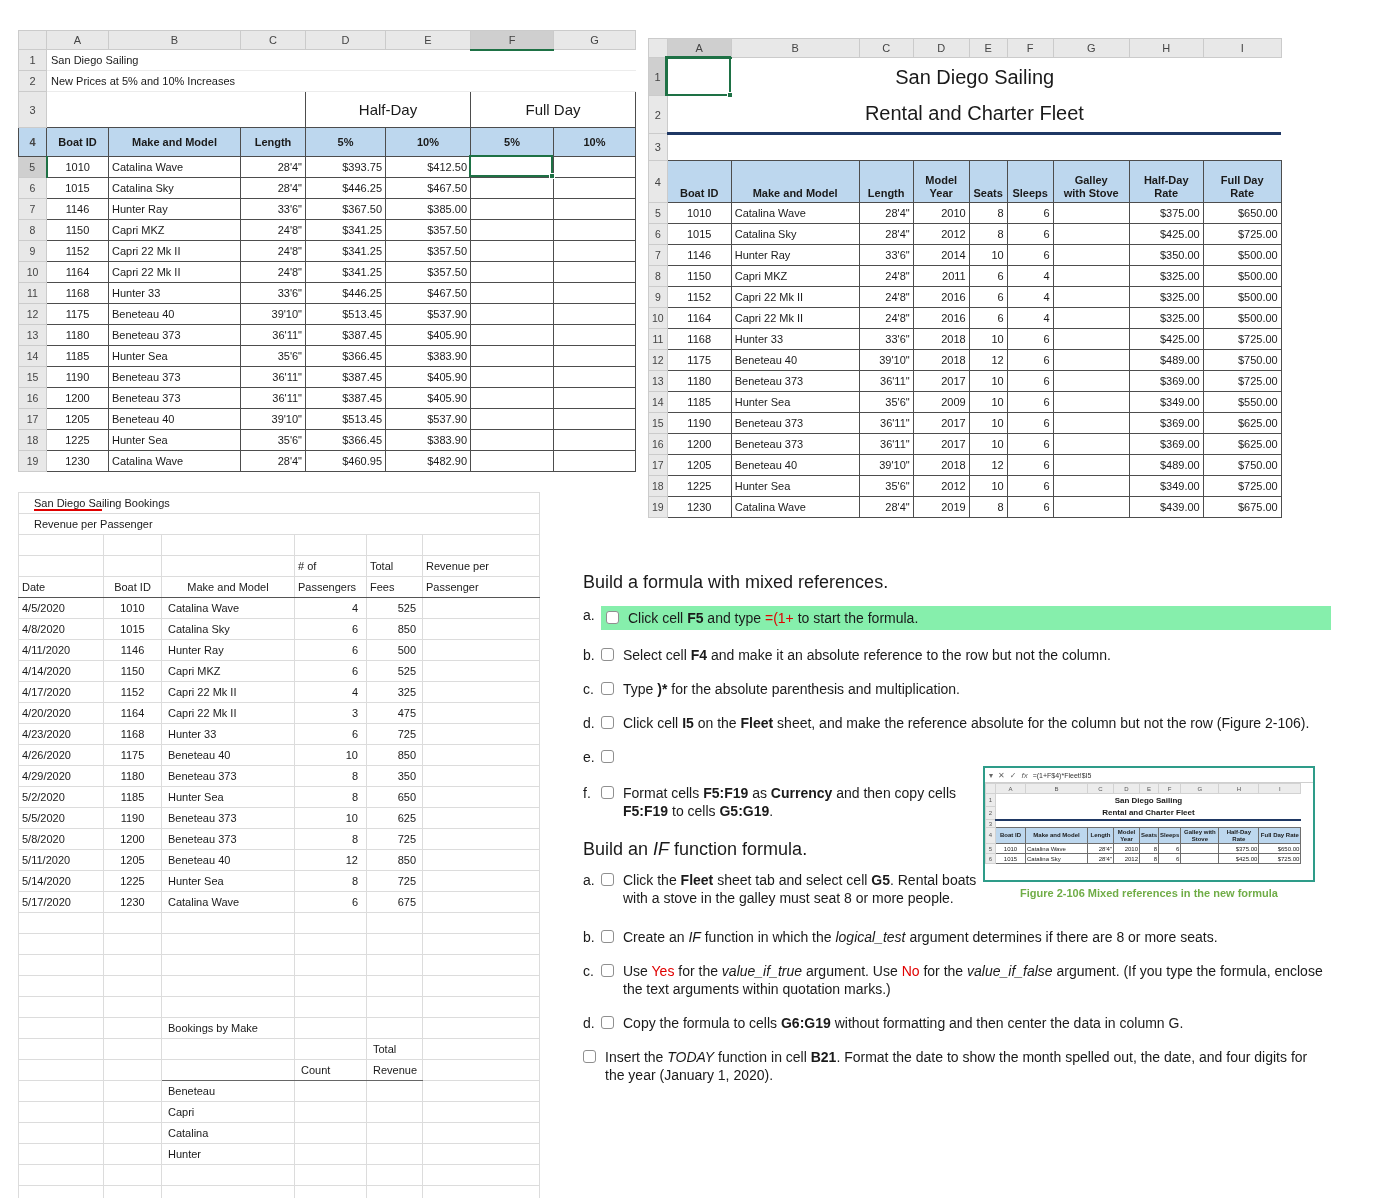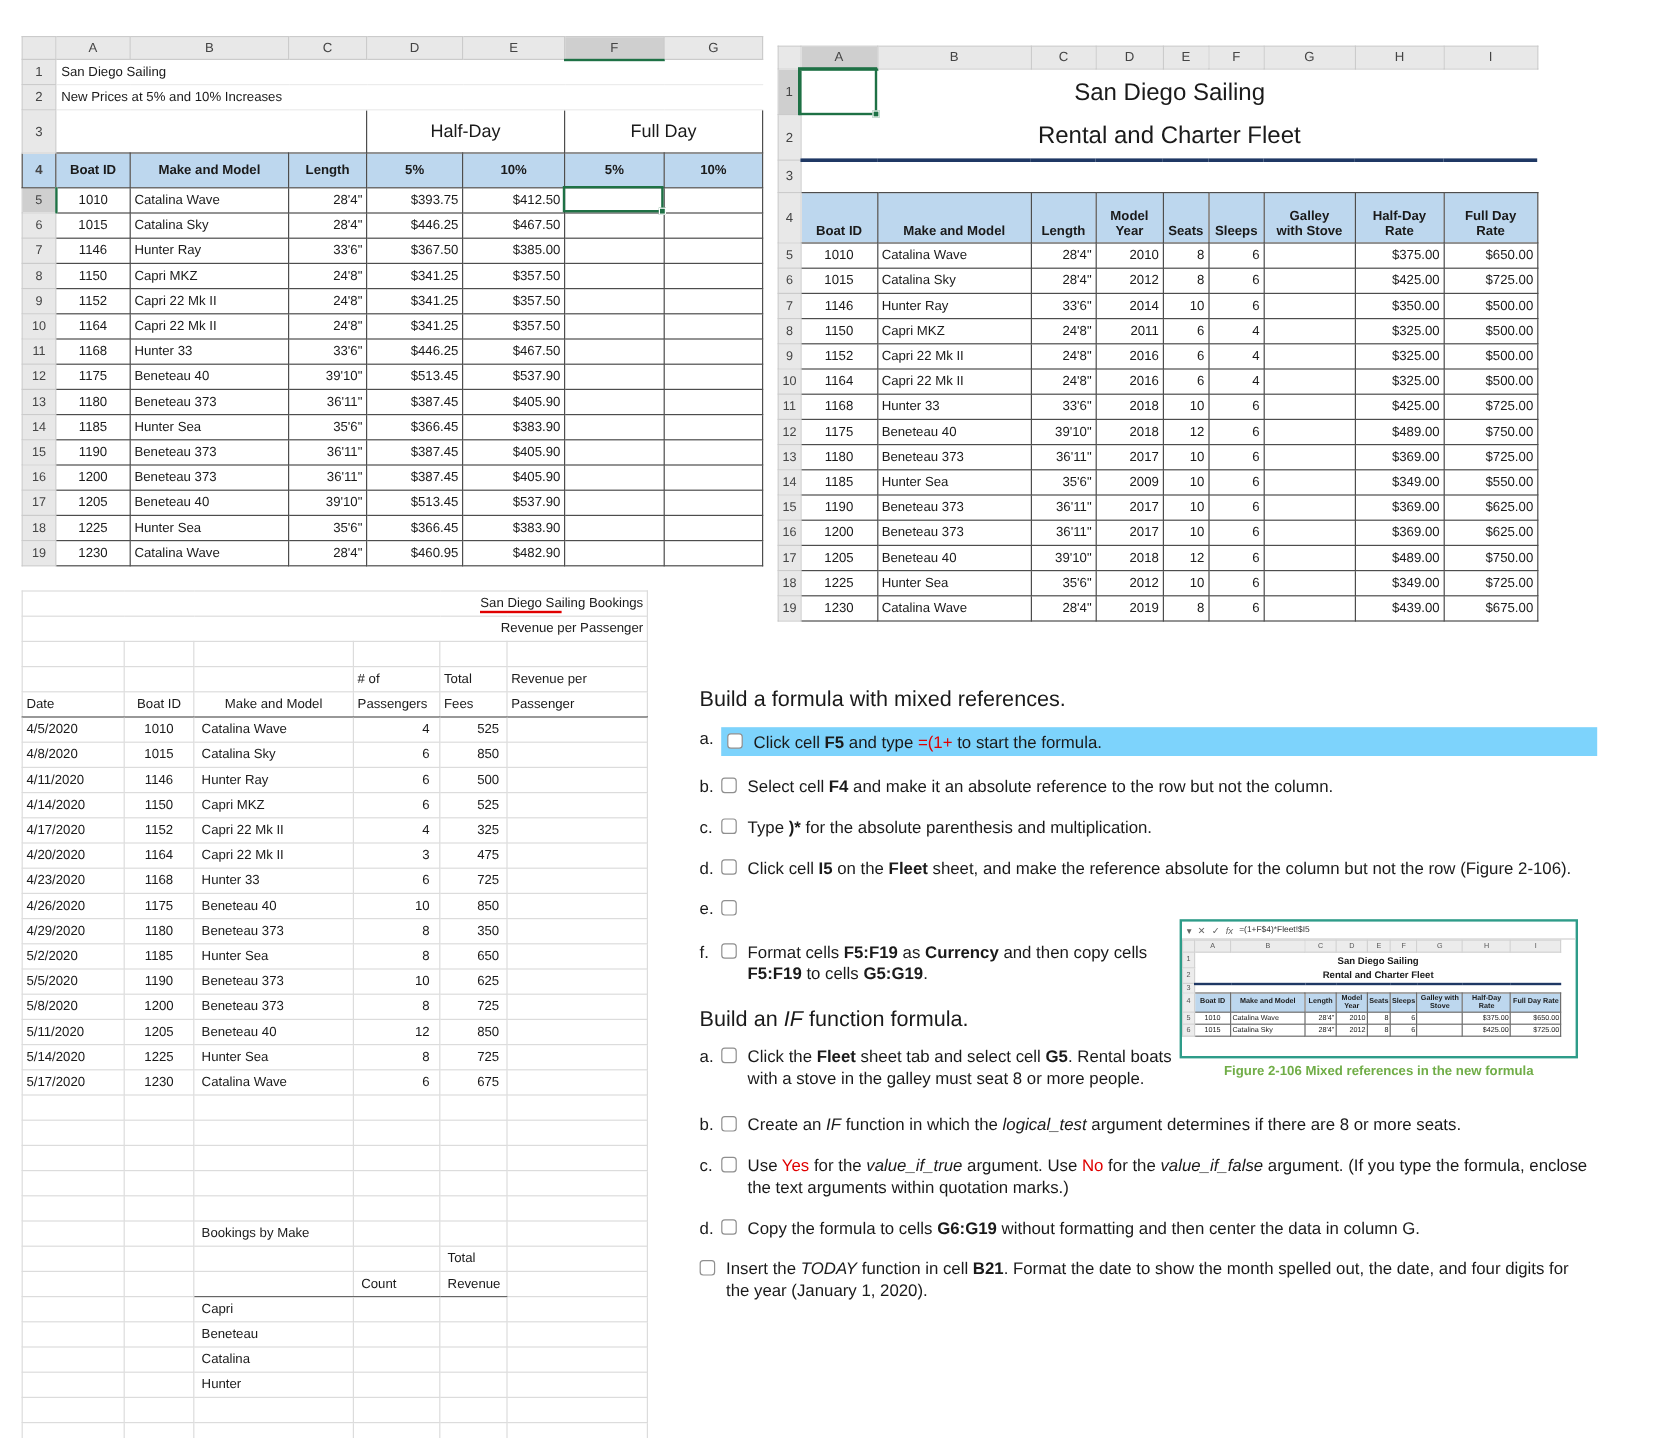--- a/index.html
+++ b/index.html
@@ -49,41 +49,41 @@
   #fleet tbody td:nth-child(n+9) { text-align:right; }
 
   
   .selbox { position:absolute; border:2px solid #1e7145; pointer-events:auto; }
   .selbox .fill { position:absolute; right:-4px; bottom:-4px; width:6px; height:6px;
     background:#1e7145; border:1px solid #fff; }
 
   
   #bookings-wrap { left:18px; top:492px; }
   #bookings td { border:1px solid #dcdcdc; }
-  #bookings td.titlecell { text-align:right; padding-left:4px; }
+  #bookings td.titlecell { text-align:left; padding-left:15px; }
   .ru { border-bottom:2px solid #e00000; }
   #bookings tr.htop td { text-align:left; }
   #bookings tr.hbot td { text-align:left; border-bottom:1px solid #555; }
   #bookings tr.hbot td:nth-child(2) { text-align:center; }
   #bookings tr.hbot td:nth-child(3) { text-align:center; }
   #bookings tbody td:nth-child(1) { }
   #bookings tbody td:nth-child(2) { text-align:center; }
   #bookings tbody td:nth-child(3) { text-align:left; padding-left:6px; }
   #bookings tbody td:nth-child(4) { text-align:right; padding-right:8px; }
   #bookings tbody td:nth-child(5) { text-align:right; padding-right:6px; }
   #bookings tbody tr:nth-child(n+21) td { text-align:left; padding:0 0 0 6px; }
   #bookings tbody tr:nth-child(23) td:nth-child(n+3):nth-child(-n+5) { border-bottom:1px solid #666; }
 
   
   #instructions { left:583px; top:566px; width:748px; }
   .ins-title { font-size:18px; margin-bottom:13px; padding-top:6px; }
   .ins-item { display:flex; align-items:flex-start; margin-bottom:16px; font-size:14px; line-height:18px; }
   .ins-letter { width:18px; flex:0 0 18px; }
   .ins-body { display:flex; flex:1; align-items:flex-start; gap:9px; }
-  .ins-body.hl { background:#7dd3fc; padding:3px 5px; }
+  .ins-body.hl { background:#86efac; padding:3px 5px; }
   .checkbox { flex:0 0 13px; width:13px; height:13px; margin-top:2px; background:#fff;
     border:1.5px solid #8f8f8f; border-radius:3px; }
   .ins-text { flex:1; }
   .ins-text.narrow { max-width:355px; }
   .b { font-weight:bold; } .i { font-style:italic; } .r { color:#e00000; }
 
   
   #figure { left:400px; top:200px; width:334px; }
   #minibox { border:2px solid #2e9c89; background:#fff; width:332px; }
   #minitoolbar { height:15px; border-bottom:1px solid #cfcfcf; display:flex; align-items:center;
@@ -804,29 +804,29 @@
           <td></td>
           <td></td>
           <td></td>
           <td>Count</td>
           <td>Revenue</td>
           <td></td>
         </tr>
         <tr>
           <td></td>
           <td></td>
+          <td>Beneteau</td>
+          <td></td>
+          <td></td>
+          <td></td>
+        </tr>
+        <tr>
+          <td></td>
+          <td></td>
           <td>Capri</td>
-          <td></td>
-          <td></td>
-          <td></td>
-        </tr>
-        <tr>
-          <td></td>
-          <td></td>
-          <td>Beneteau</td>
           <td></td>
           <td></td>
           <td></td>
         </tr>
         <tr>
           <td></td>
           <td></td>
           <td>Catalina</td>
           <td></td>
           <td></td>

